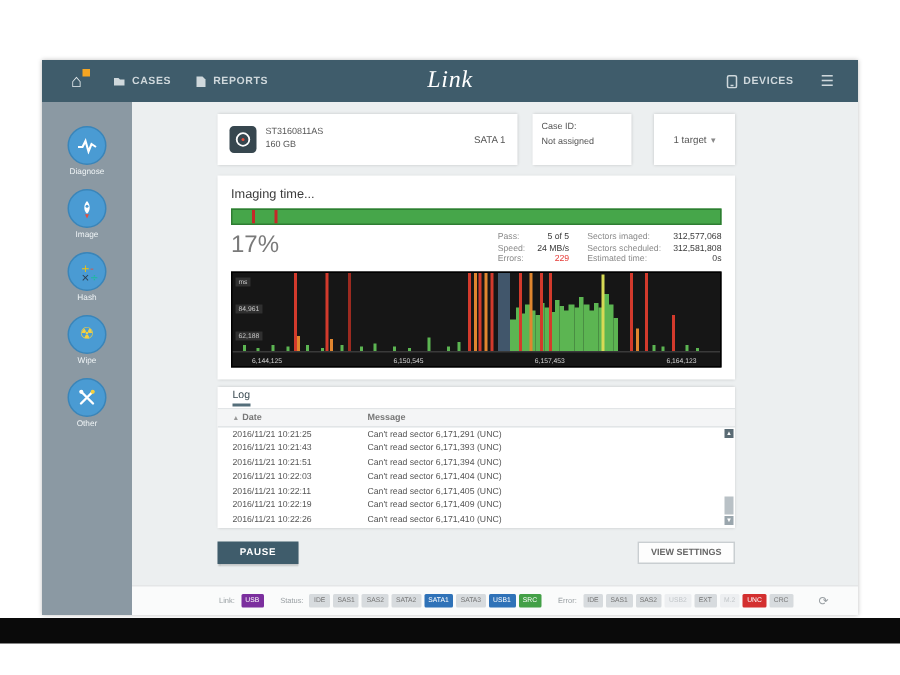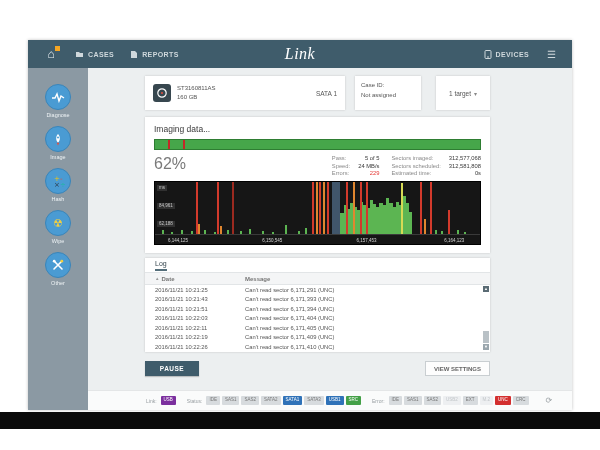--- a/index.html
+++ b/index.html
@@ -203,27 +203,27 @@
         <span style="display:block">Case ID:</span>
         <span style="display:block">Not assigned</span>
       </div>
       <div class="card target-card">
         <span>1 target</span>
         <span class="chev">▾</span>
       </div>
     </div>
 
     <div class="card imaging-card">
-      <div class="imaging-title">Imaging data...</div>
+      <div class="imaging-title">Imaging time...</div>
       <div class="progress">
           <div class="ptick" style="left: 4%;"></div>
           <div class="ptick" style="left: 8.5%;"></div>
         </div>
       <div class="stats-row">
-        <div class="percent-big">62%</div>
+        <div class="percent-big">17%</div>
         <div class="stats-groups">
           <div class="sgrid">
             <span class="s-label">Pass:</span>
             <span class="s-val">5 of 5</span>
             <span class="s-label">Speed:</span>
             <span class="s-val">24 MB/s</span>
             <span class="s-label">Errors:</span>
             <span class="s-val alert">229</span>
           </div>
           <div class="sgrid">

